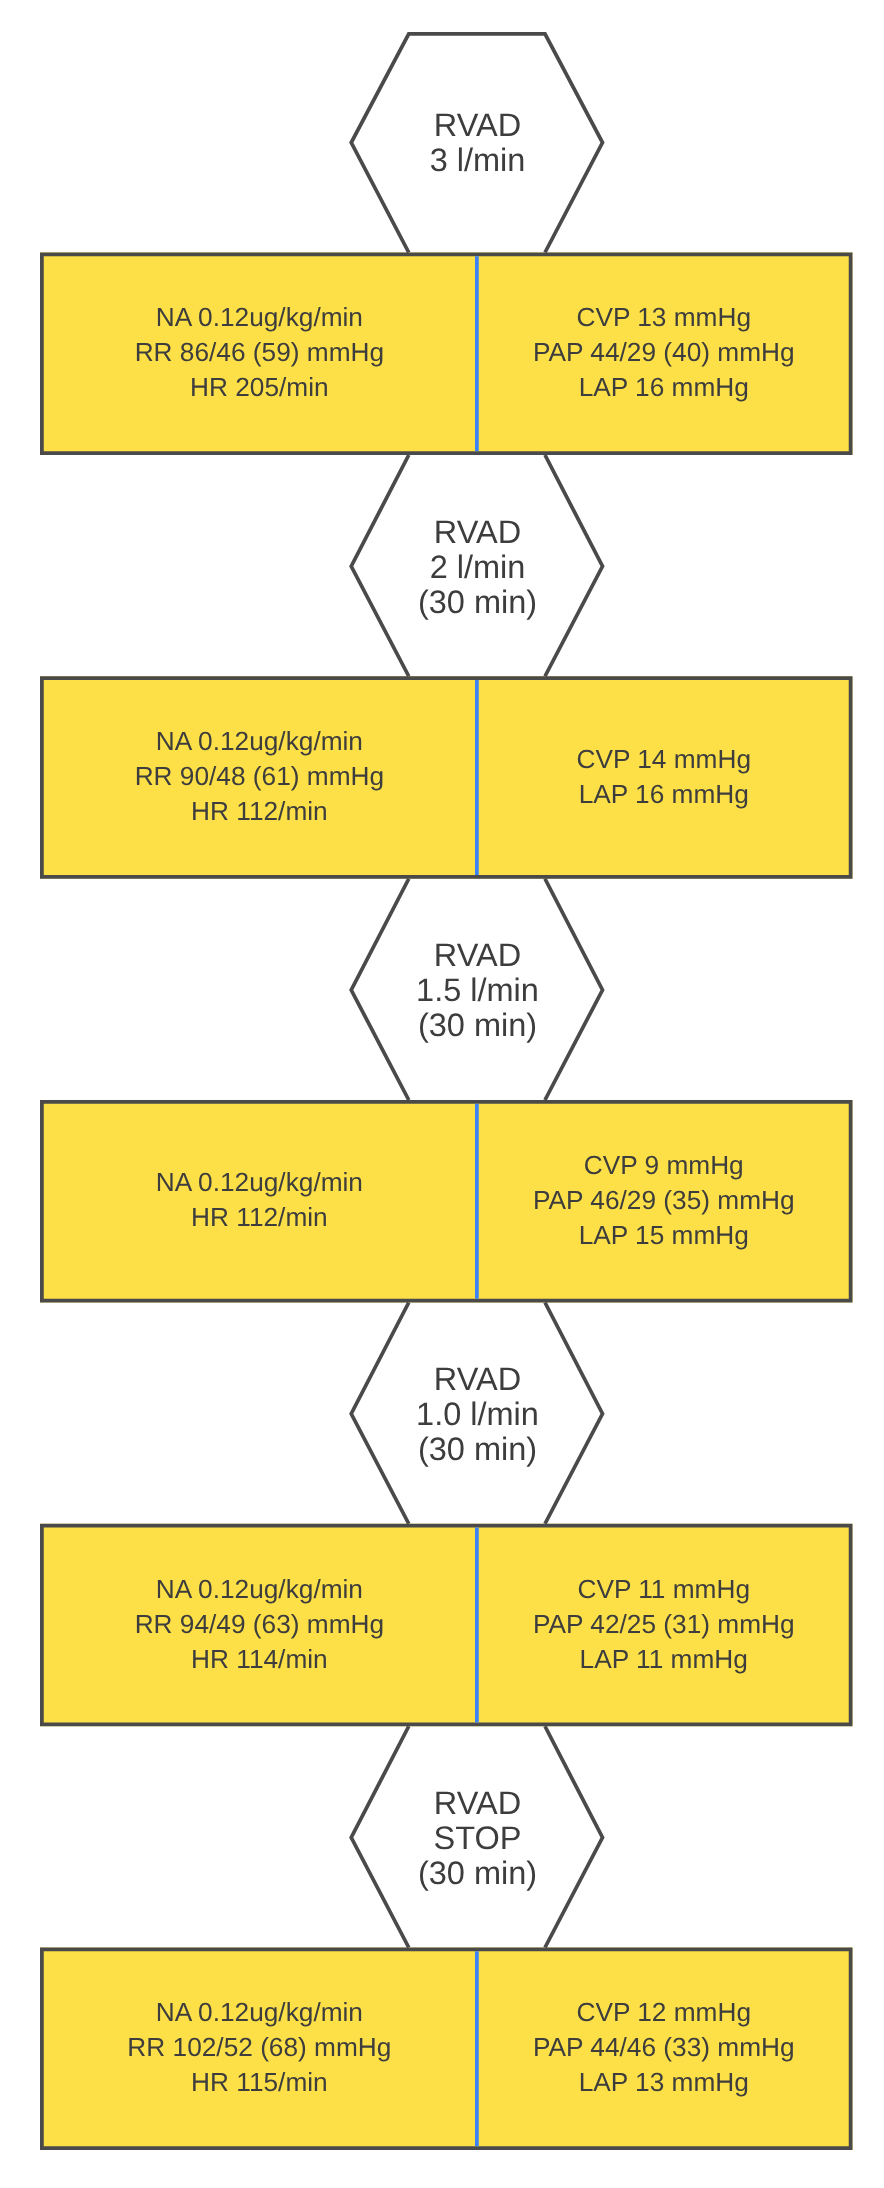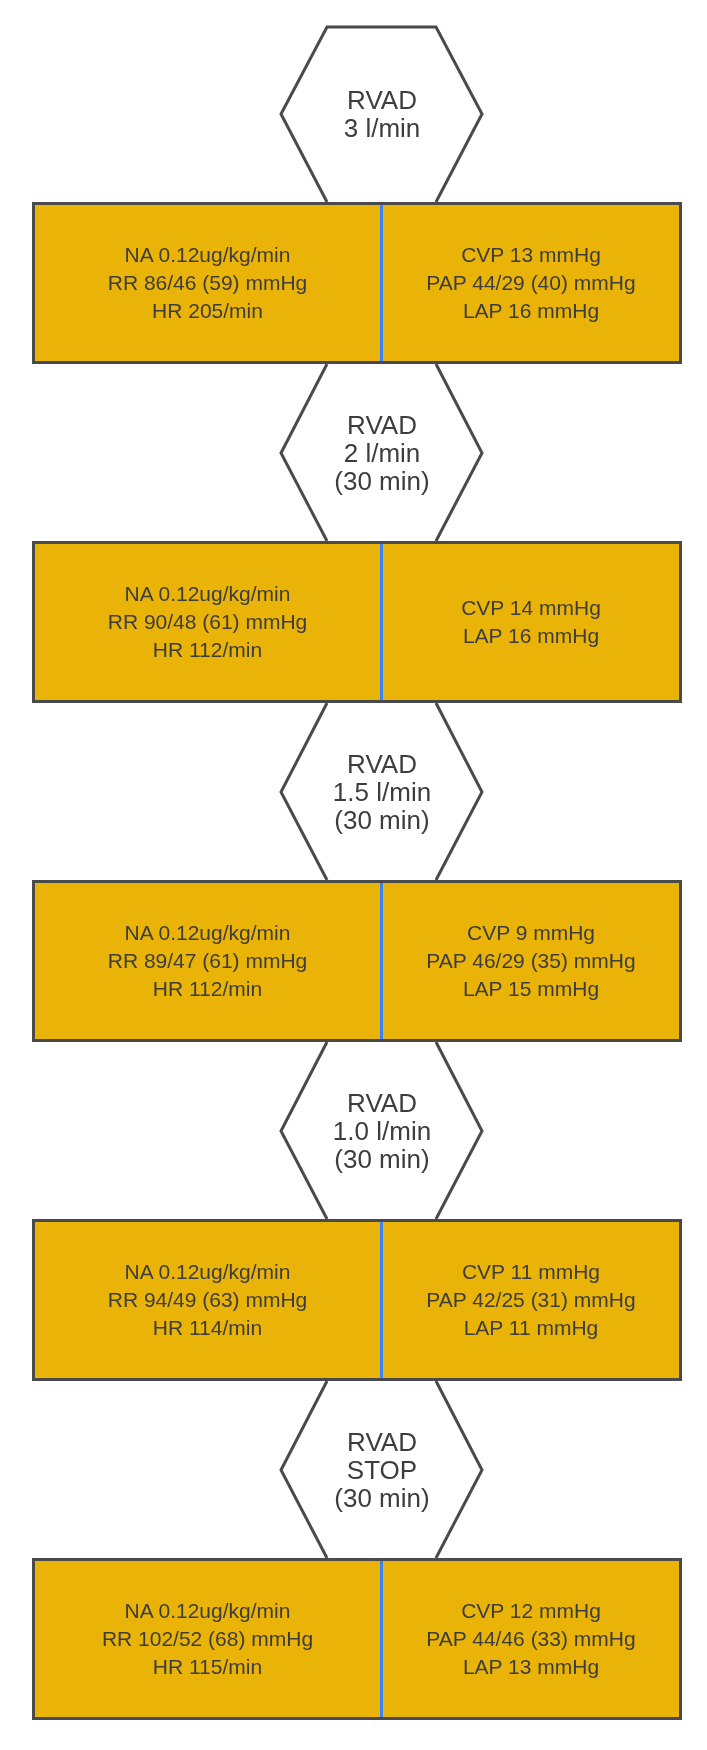--- a/index.html
+++ b/index.html
@@ -43,21 +43,21 @@
     font-size: 26px;
     line-height: 28px;
   }
   .m-box {
     box-sizing: border-box;
     width: 650px;
     height: 162px;
     margin-left: 32px;
     border: 3px solid #4a4a4a;
     display: flex;
-    background: #eab308;
+    background: #fde047;
   }
   .cell {
     box-sizing: border-box;
     display: flex;
     flex-direction: column;
     align-items: center;
     justify-content: center;
     text-align: center;
     font-size: 21px;
     line-height: 28px;
@@ -125,21 +125,20 @@
     </svg>
     <div class="hex-label">
       <div>RVAD</div>
       <div>1.5 l/min</div>
       <div>(30 min)</div>
     </div>
   </div>
   <div class="m-box">
     <div class="cell left">
       <div>NA 0.12ug/kg/min</div>
-      <div>RR 89/47 (61) mmHg</div>
       <div>HR 112/min</div>
     </div>
     <div class="cell right">
       <div>CVP 9 mmHg</div>
       <div>PAP 46/29 (35) mmHg</div>
       <div>LAP 15 mmHg</div>
     </div>
   </div>
 
   <div class="hex-wrap">

